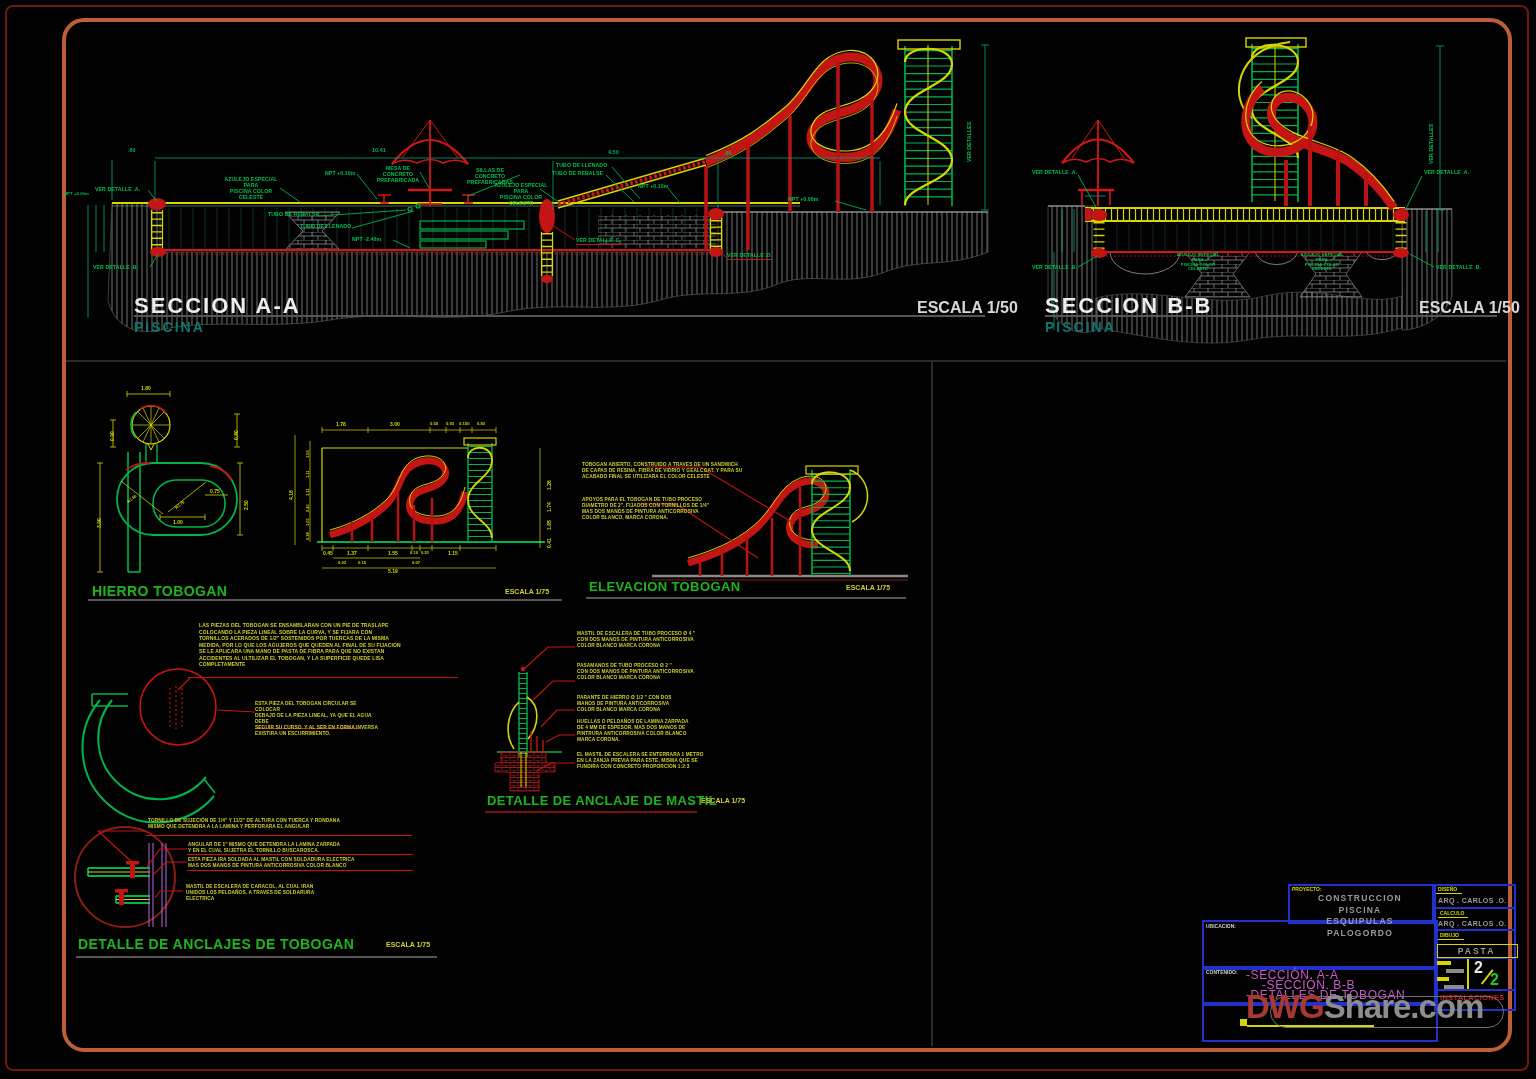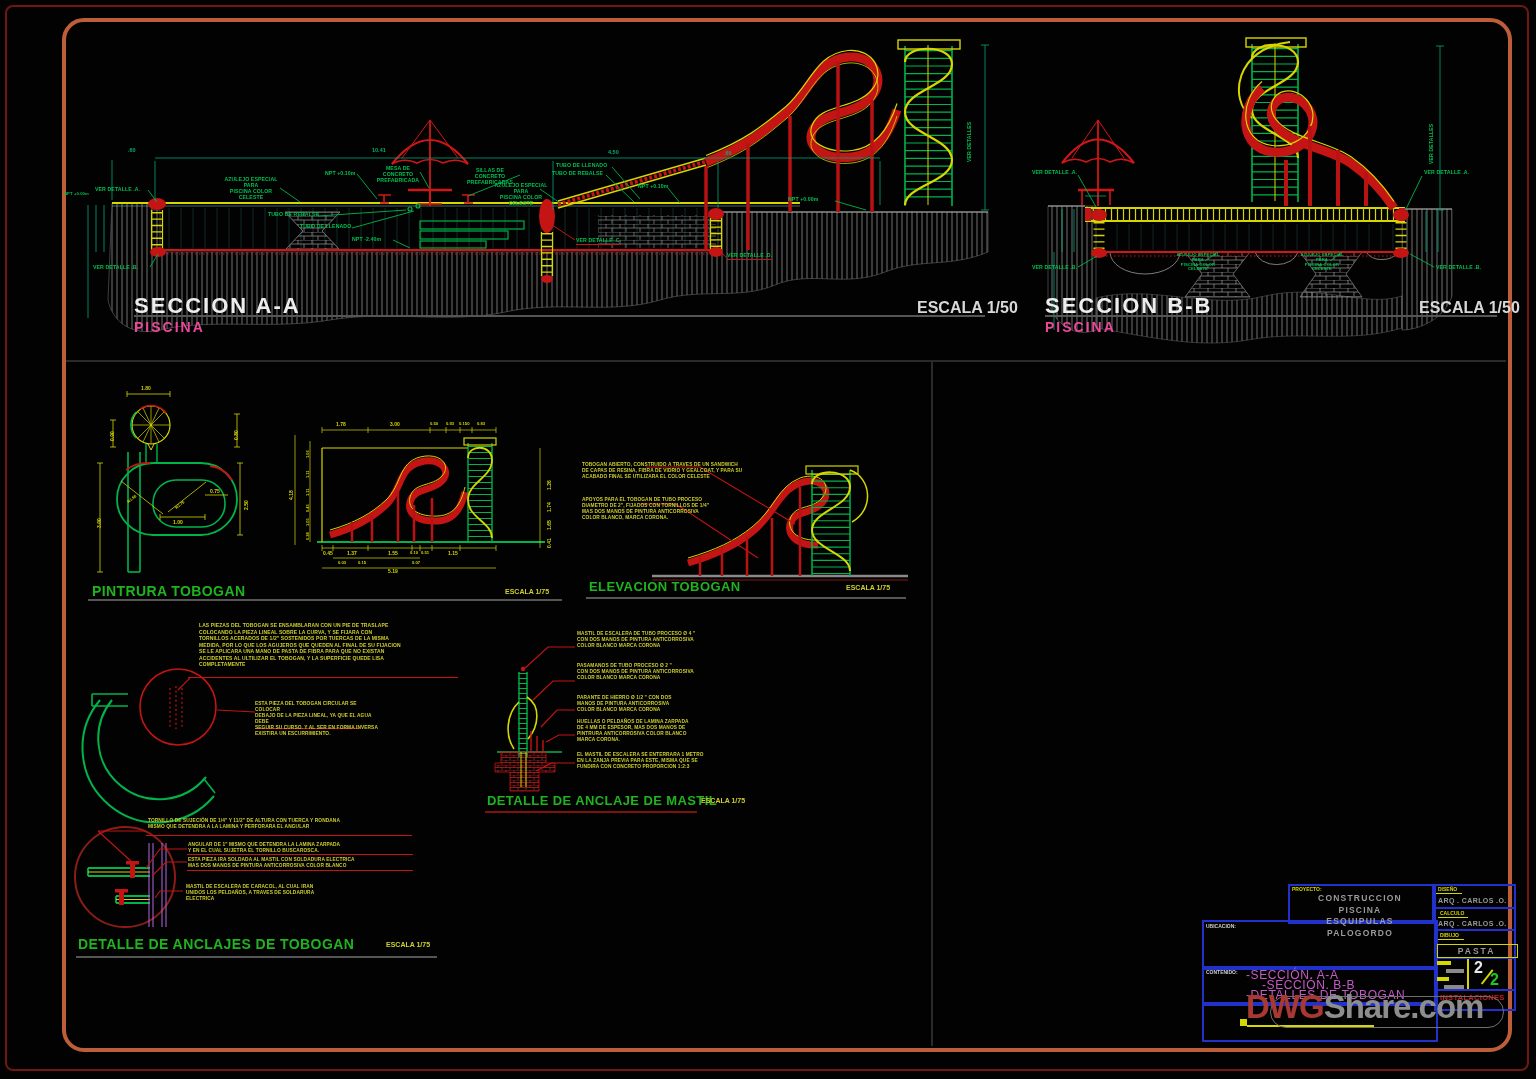--- a/index.html
+++ b/index.html
@@ -17,21 +17,21 @@
   .redu{border-bottom:1px solid #c41414;padding-bottom:1px;}
   .dim{position:absolute;font-size:5px;font-weight:700;color:#d6d600;white-space:nowrap;z-index:5;}
   .dimt{position:absolute;font-size:5.5px;font-weight:700;color:#00b070;white-space:nowrap;z-index:5;}
   .rot{transform:rotate(-90deg);transform-origin:0 0;}
   .rot40{transform:rotate(-38deg);transform-origin:0 0;}
   .note{position:absolute;font-size:4.8px;font-weight:700;color:#cfcf2e;
         white-space:pre-line;line-height:6.1px;letter-spacing:.1px;z-index:5;}
   .note.big{font-size:5px;line-height:6.5px;}
   .sec-title{position:absolute;font-size:22px;font-weight:700;color:#ededed;
         letter-spacing:2px;white-space:nowrap;z-index:5;}
-  .sub{position:absolute;font-size:14px;font-weight:700;color:#ec4899;letter-spacing:2px;z-index:5;}
+  .sub{position:absolute;font-size:14px;font-weight:700;color:#0f766e;letter-spacing:2px;z-index:5;}
   .esc50{position:absolute;font-size:16px;font-weight:700;color:#d8d8d8;z-index:5;}
   .det-title{position:absolute;font-size:13px;font-weight:700;color:#1fb41f;
         letter-spacing:.4px;white-space:nowrap;z-index:5;}
   .esc75{position:absolute;font-size:7px;font-weight:700;color:#cfcf2e;z-index:5;}
   .bar{position:absolute;height:2px;background:#555;z-index:4;}
   .bar.redbar{background:#7d120d;}
   .redline{position:absolute;height:1.4px;background:#c41414;z-index:4;}
   .grayline{position:absolute;background:#2a2a2a;z-index:1;}
   
   .tb{position:absolute;border:2px solid #2230cc;z-index:3;}
@@ -360,21 +360,21 @@
 
   <div class="dim" style="left:141px;top:385px;">1.80</div>
   <div class="dim rot" style="left:109px;top:441px;">0.90</div>
   <div class="dim rot" style="left:233px;top:440px;">0.80</div>
   <div class="dim rot" style="left:96px;top:528px;">3.00</div>
   <div class="dim" style="left:173px;top:519px;">1.00</div>
   <div class="dim" style="left:210px;top:488px;">0.75</div>
   <div class="dim rot" style="left:243px;top:510px;">2.50</div>
   <div class="dim rot40" style="left:126px;top:500px;font-size:4px;">R1.55</div>
   <div class="dim rot40" style="left:174px;top:506px;font-size:4px;">R1.75</div>
-  <div class="det-title" style="left:92px;top:583px;font-size:14px;">PINTRURA  TOBOGAN</div>
+  <div class="det-title" style="left:92px;top:583px;font-size:14px;">HIERRO  TOBOGAN</div>
   <div class="bar" style="left:88px;top:599px;width:474px;"></div>
   <div class="esc75" style="left:505px;top:588px;">ESCALA 1/75</div>
 
   <div class="dim" style="left:336px;top:421px;">1.78</div>
   <div class="dim" style="left:390px;top:421px;">3.00</div>
   <div class="dim" style="left:430px;top:421px;font-size:4.2px;">0.50</div>
   <div class="dim" style="left:446px;top:421px;font-size:4.2px;">0.93</div>
   <div class="dim" style="left:459px;top:421px;font-size:4.2px;">0.150</div>
   <div class="dim" style="left:477px;top:421px;font-size:4.2px;">0.83</div>
   <div class="dim rot" style="left:288px;top:500px;">4.18</div>

